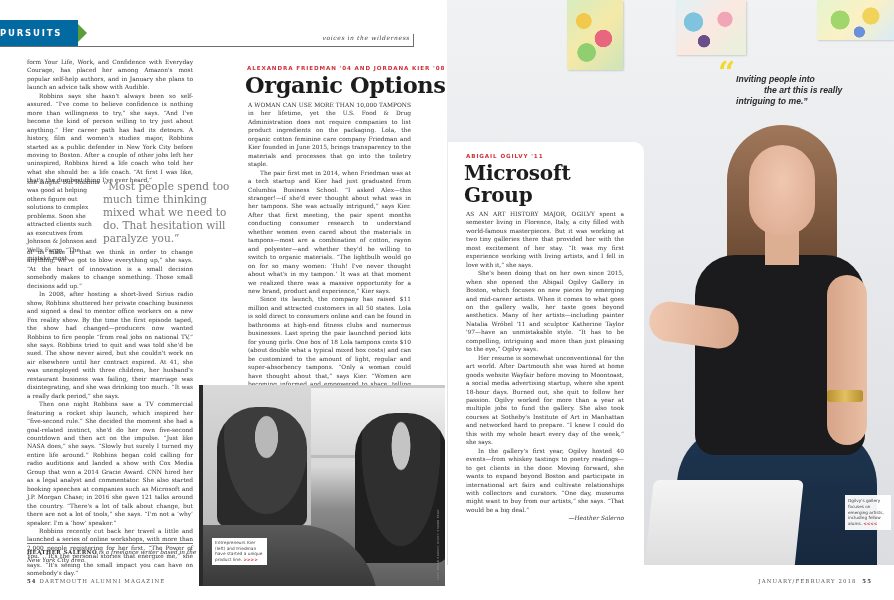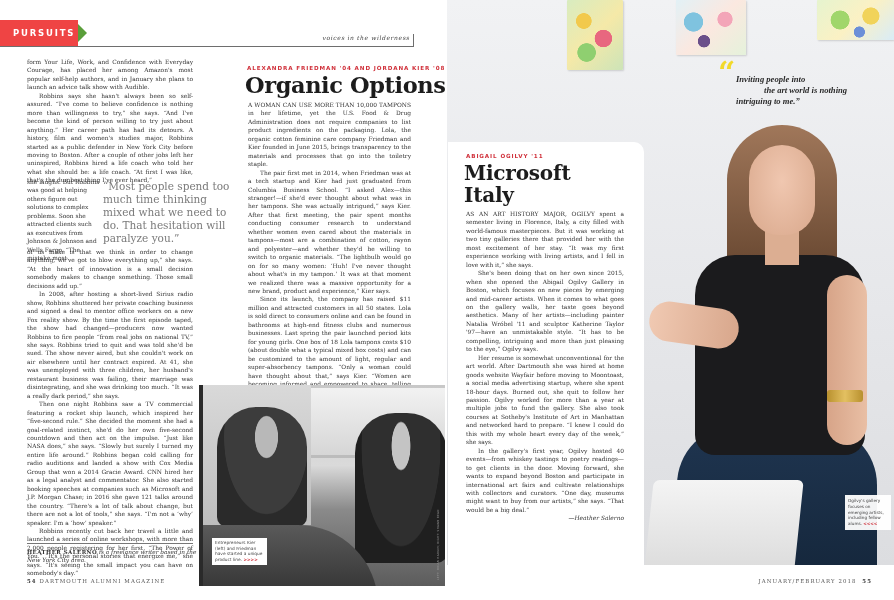--- a/index.html
+++ b/index.html
@@ -4,24 +4,24 @@
 <style>
   * { box-sizing: border-box; margin: 0; padding: 0; }
   html, body { width: 894px; height: 600px; background: #ffffff; overflow: hidden; }
   body { position: relative; font-family: "DejaVu Serif", serif; color: #2a2a2a; }
 
   .spread { position: absolute; left: 0; top: 0; width: 894px; height: 600px; }
 
   
   .section-tab {
     position: absolute; left: 0; top: 20px; width: 78px; height: 26px;
-    background: #ef4444; color: #fff;
+    background: #0369a1; color: #fff;
     font-family: "DejaVu Sans", sans-serif; font-weight: bold;
     font-size: 8.5px; letter-spacing: 1.8px;
-    display: flex; align-items: center; padding-left: 13px;
+    display: flex; align-items: center; 
   }
   .section-tab::after {
     content: ""; position: absolute; right: -9px; top: 4px;
     border-left: 9px solid #5a9e3a; border-top: 9px solid transparent; border-bottom: 9px solid transparent;
   }
   .header-rule {
     position: absolute; left: 0; top: 46px; width: 413px; height: 1px; background: #6e6e6e;
   }
   .header-tick {
     position: absolute; left: 413px; top: 34px; width: 1px; height: 13px; background: #6e6e6e;
@@ -173,21 +173,21 @@
     border-radius: 6px 6px 0 0; background: linear-gradient(180deg, #f4f4f4, #dcdcdc);
     transform: skewX(-6deg);
   }
 
   .quote-mark {
     position: absolute; left: 718px; top: 58px; font-family: "DejaVu Serif", serif; font-weight: bold;
     font-size: 30px; color: #f2d92a; line-height: 1;
   }
   .hero-quote {
     position: absolute; left: 736px; top: 74px; width: 150px;
-    font-family: Liberation Serif, serif; font-style: italic; font-weight: bold;
+    font-family: Liberation Sans, sans-serif; font-style: italic; font-weight: bold;
     font-size: 8.6px; line-height: 11px; color: #2a2a2a;
   }
   .hero-quote .l2 { display: block; padding-left: 28px; }
 
   .text-panel {
     position: absolute; left: 448px; top: 142px; width: 196px; height: 440px;
     background: #ffffff; border-radius: 0 10px 0 0;
   }
   .kicker-style { left: 466px; top: 153px; }
   .headline-style { left: 464px; top: 162px; font-size: 20px; line-height: 22px; letter-spacing: -0.2px; }
@@ -267,29 +267,29 @@
       <div class="arm-r"></div>
       <div class="watch"></div>
       <div class="arm"></div>
     </div>
     <div class="laptop"></div>
   </div>
 
   <div class="quote-mark">“</div>
   <div class="hero-quote">
     <span>Inviting people into</span>
-    <span class="l2">the art world is nothing</span>
+    <span class="l2">the art this is really</span>
     <span>intriguing to me.”</span>
   </div>
 
   <div class="text-panel"></div>
   <div class="kicker kicker-style">ABIGAIL OGILVY '11</div>
   <div class="headline headline-style">
     <div>Microsoft</div>
-    <div>Italy</div>
+    <div>Group</div>
   </div>
   <div class="col col-right">
     <p class="lead">AS AN ART HISTORY MAJOR, OGILVY spent a semester living in Florence, Italy, a city filled with world-famous masterpieces. But it was working at two tiny galleries there that provided her with the most excitement of her stay. “It was my first experience working with living artists, and I fell in love with it,” she says.</p>
     <p>She's been doing that on her own since 2015, when she opened the Abigail Ogilvy Gallery in Boston, which focuses on new pieces by emerging and mid-career artists. When it comes to what goes on the gallery walls, her taste goes beyond aesthetics. Many of her artists—including painter Natalia Wróbel '11 and sculptor Katherine Taylor '97—have an unmistakable style. “It has to be compelling, intriguing and more than just pleasing to the eye,” Ogilvy says.</p>
     <p>Her resume is somewhat unconventional for the art world. After Dartmouth she was hired at home goods website Wayfair before moving to Moontoast, a social media advertising startup, where she spent 18-hour days. Burned out, she quit to follow her passion. Ogilvy worked for more than a year at multiple jobs to fund the gallery. She also took courses at Sotheby's Institute of Art in Manhattan and networked hard to prepare. “I knew I could do this with my whole heart every day of the week,” she says.</p>
     <p>In the gallery's first year, Ogilvy hosted 40 events—from whiskey tastings to poetry readings—to get clients in the door. Moving forward, she wants to expand beyond Boston and participate in international art fairs and cultivate relationships with collectors and curators. “One day, museums might want to buy from our artists,” she says. “That would be a big deal.”</p>
     <p class="signoff">—Heather Salerno</p>
   </div>
 
   <div class="caption-ogilvy">

